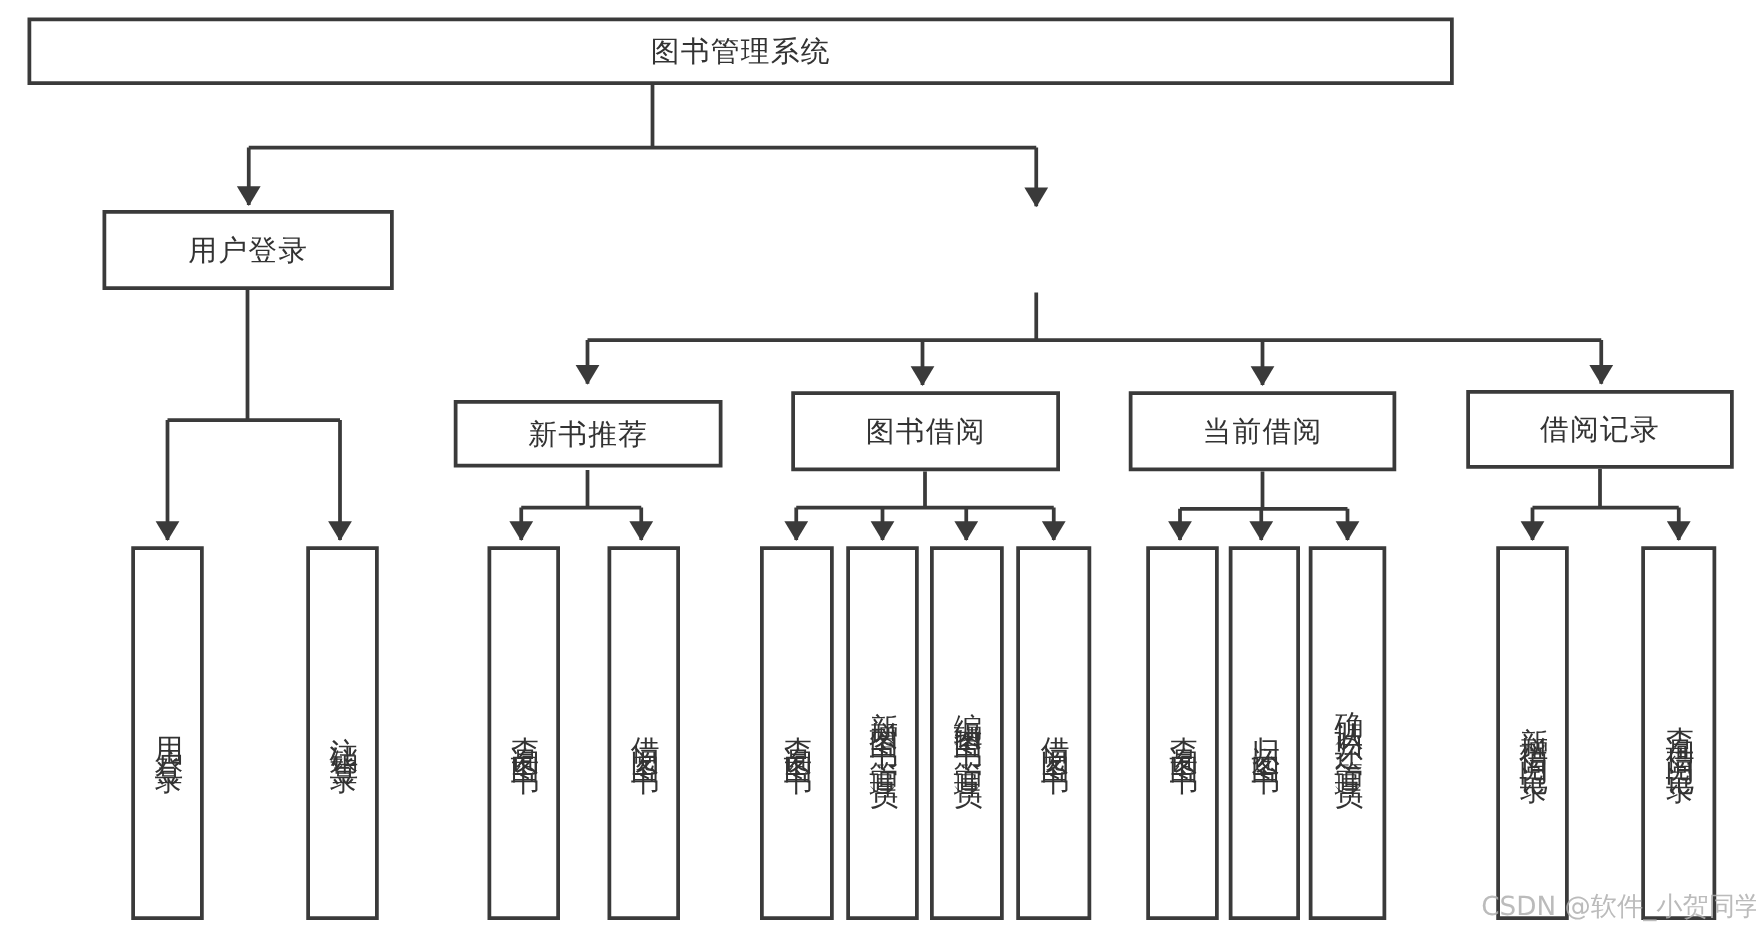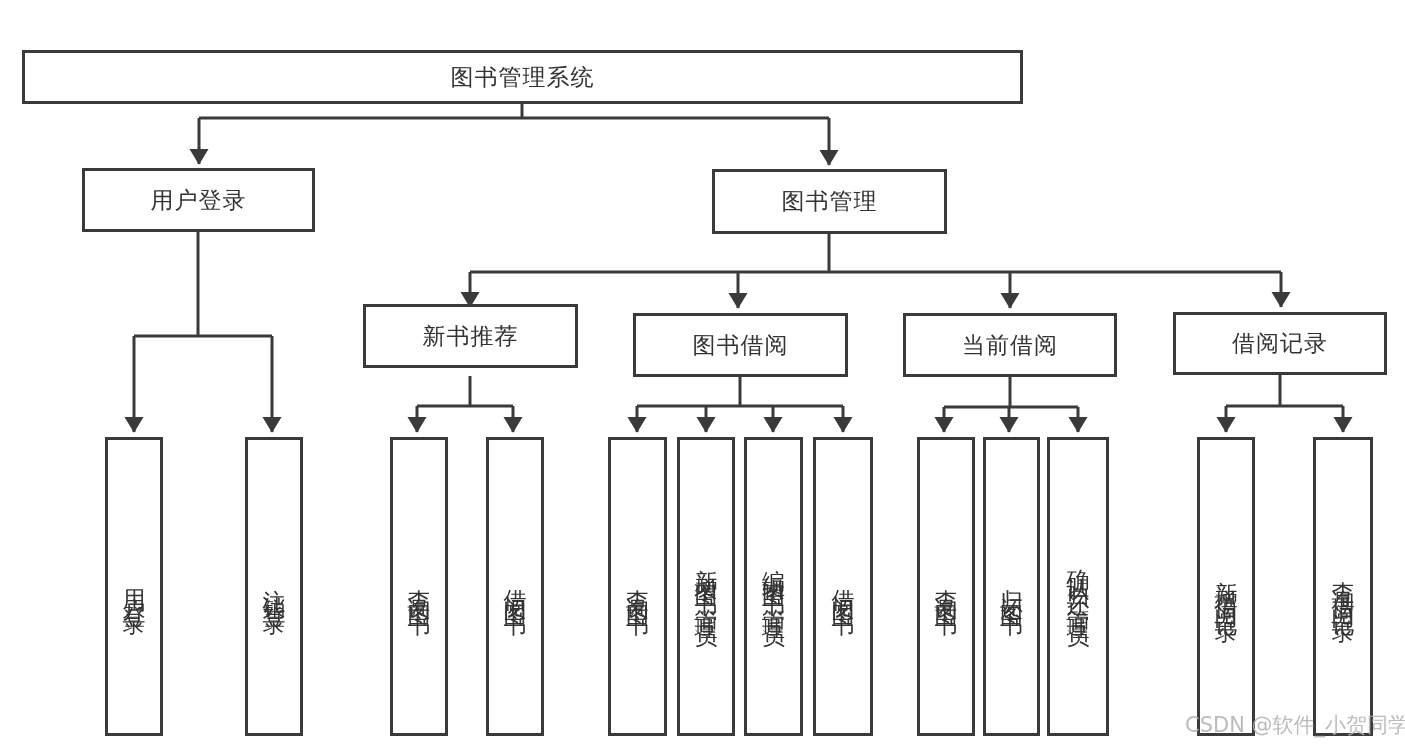--- a/index.html
+++ b/index.html
@@ -120,32 +120,29 @@
     </g>
 
     <g>
       <path d="M1280 375 V406"></path>
       <path d="M1226 406 H1343"></path>
       <path d="M1226 406 V432" marker-end="url(#arw)"></path>
       <path d="M1343 406 V432" marker-end="url(#arw)"></path>
     </g>
   </svg>
 
-  <div class="hbox" style="left:22px; top:14px; width:1001px; height:54px;margin-top:36px;">
+  <div class="hbox" style="left:22px; top:14px; width:1141px; height:54px;">
     <span>图书管理系统</span>
   </div>
 
   <div class="hbox" style="left:82px; top:168px; width:233px; height:64px;">
     <span>用户登录</span>
   </div>
-  <div class="hbox" style="left:712px; top:169px; width:235px; height:65px;">
-    <span>图书管理</span>
-  </div>
 
-  <div class="hbox" style="left:363px; top:304px; width:215px; height:64px;">
+  <div class="hbox" style="left:363px; top:320px; width:215px; height:54px;">
     <span>新书推荐</span>
   </div>
   <div class="hbox" style="left:903px; top:313px; width:214px; height:64px;">
     <span>当前借阅</span>
   </div>
   <div class="hbox" style="left:633px; top:313px; width:215px; height:64px;">
     <span>图书借阅</span>
   </div>
   <div class="hbox" style="left:1173px; top:312px; width:214px; height:63px;">
     <span>借阅记录</span>

